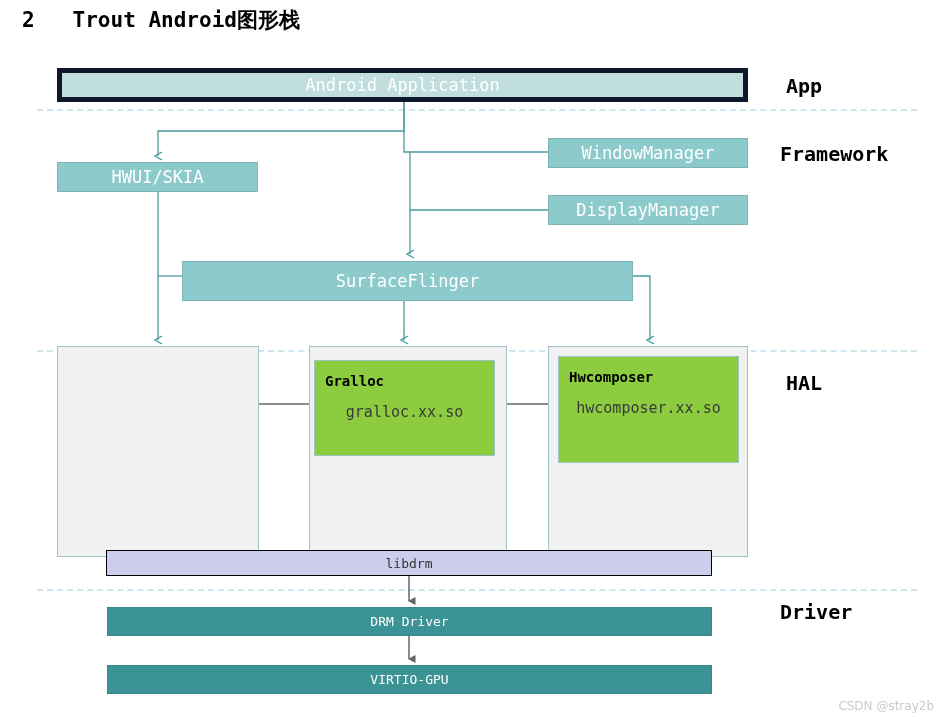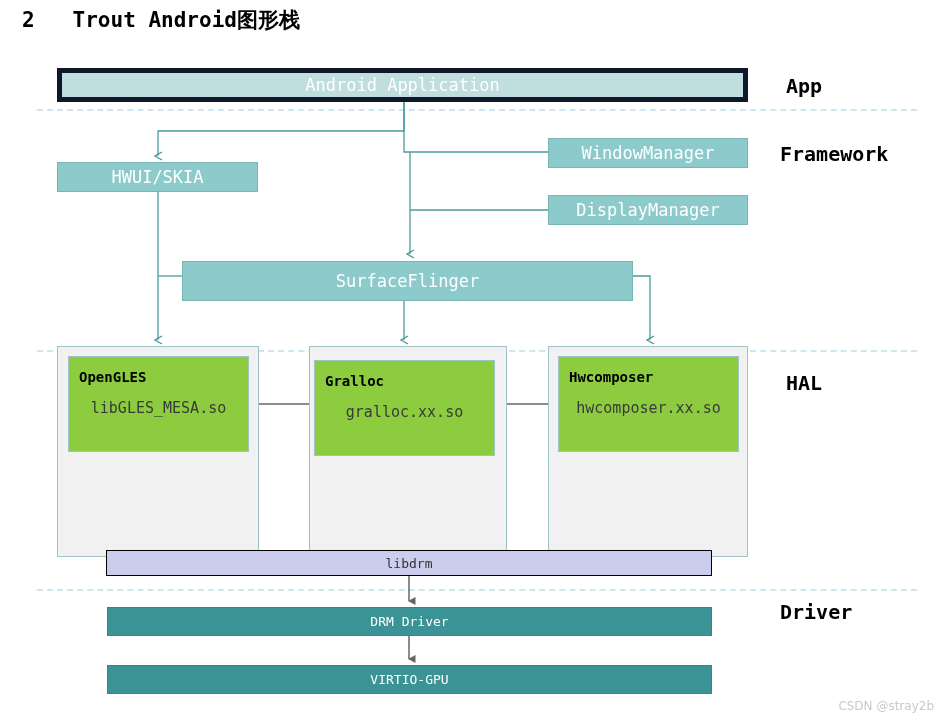--- a/index.html
+++ b/index.html
@@ -216,31 +216,27 @@
   <div class="box box-teal" style="left:182px; top:261px; width:451px; height:40px;">
     <span>SurfaceFlinger</span>
   </div>
 
   <div class="layer-label" style="left:780px; top:142px;">Framework</div>
 
   <div class="hal-panel" style="left:57px; top:346px; width:202px; height:211px;"></div>
   <div class="hal-panel" style="left:309px; top:346px; width:198px; height:211px;"></div>
   <div class="hal-panel" style="left:548px; top:346px; width:200px; height:211px;"></div>
 
-  <div class="hal-module" style="left:68px; top:356px; width:181px; height:96px;">
-    <div class="mod-title">OpenGLES</div>
-    <div class="mod-lib">libGLES_MESA.so</div>
-  </div>
 
   <div class="hal-module" style="left:314px; top:360px; width:181px; height:96px;">
     <div class="mod-title">Gralloc</div>
     <div class="mod-lib">gralloc.xx.so</div>
   </div>
 
-  <div class="hal-module" style="left:558px; top:356px; width:181px; height:96px;">
+  <div class="hal-module" style="left:558px; top:356px; width:181px; height:107px;">
     <div class="mod-title">Hwcomposer</div>
     <div class="mod-lib">hwcomposer.xx.so</div>
   </div>
 
   <div class="box box-libdrm" style="left:106px; top:506px; width:606px; height:26px;margin-top:44px;">
     <span>libdrm</span>
   </div>
 
   <div class="layer-label" style="left:786px; top:371px;">HAL</div>
 

